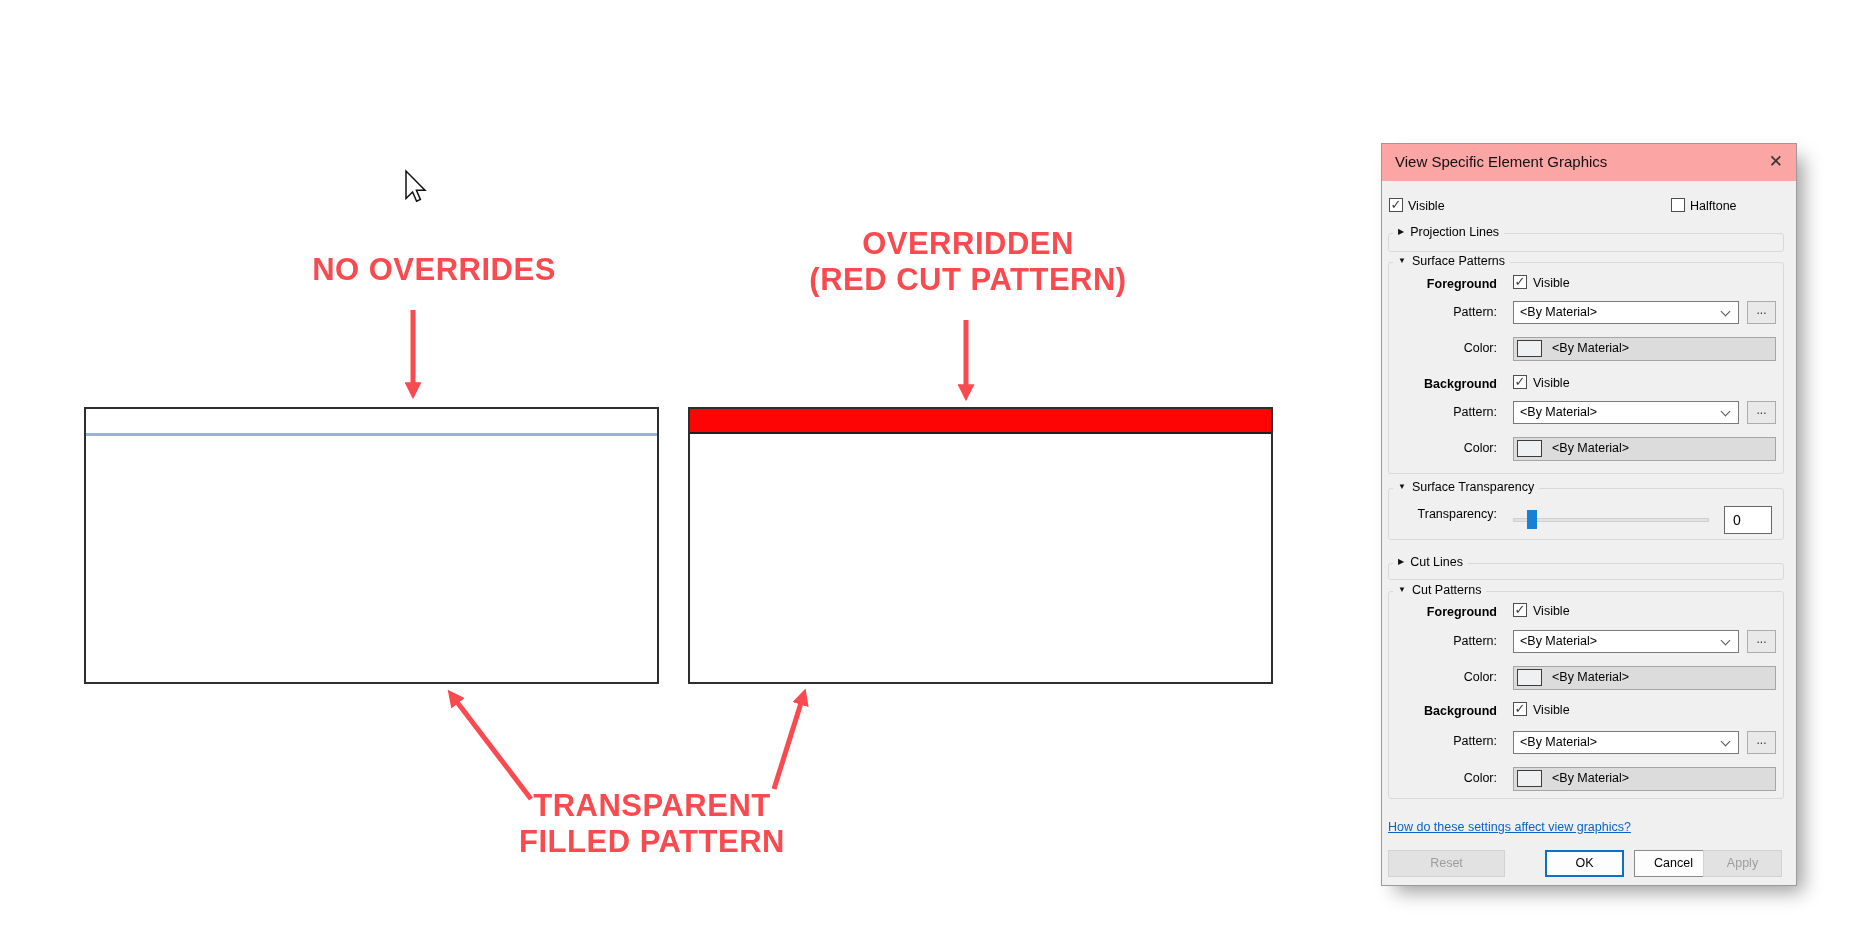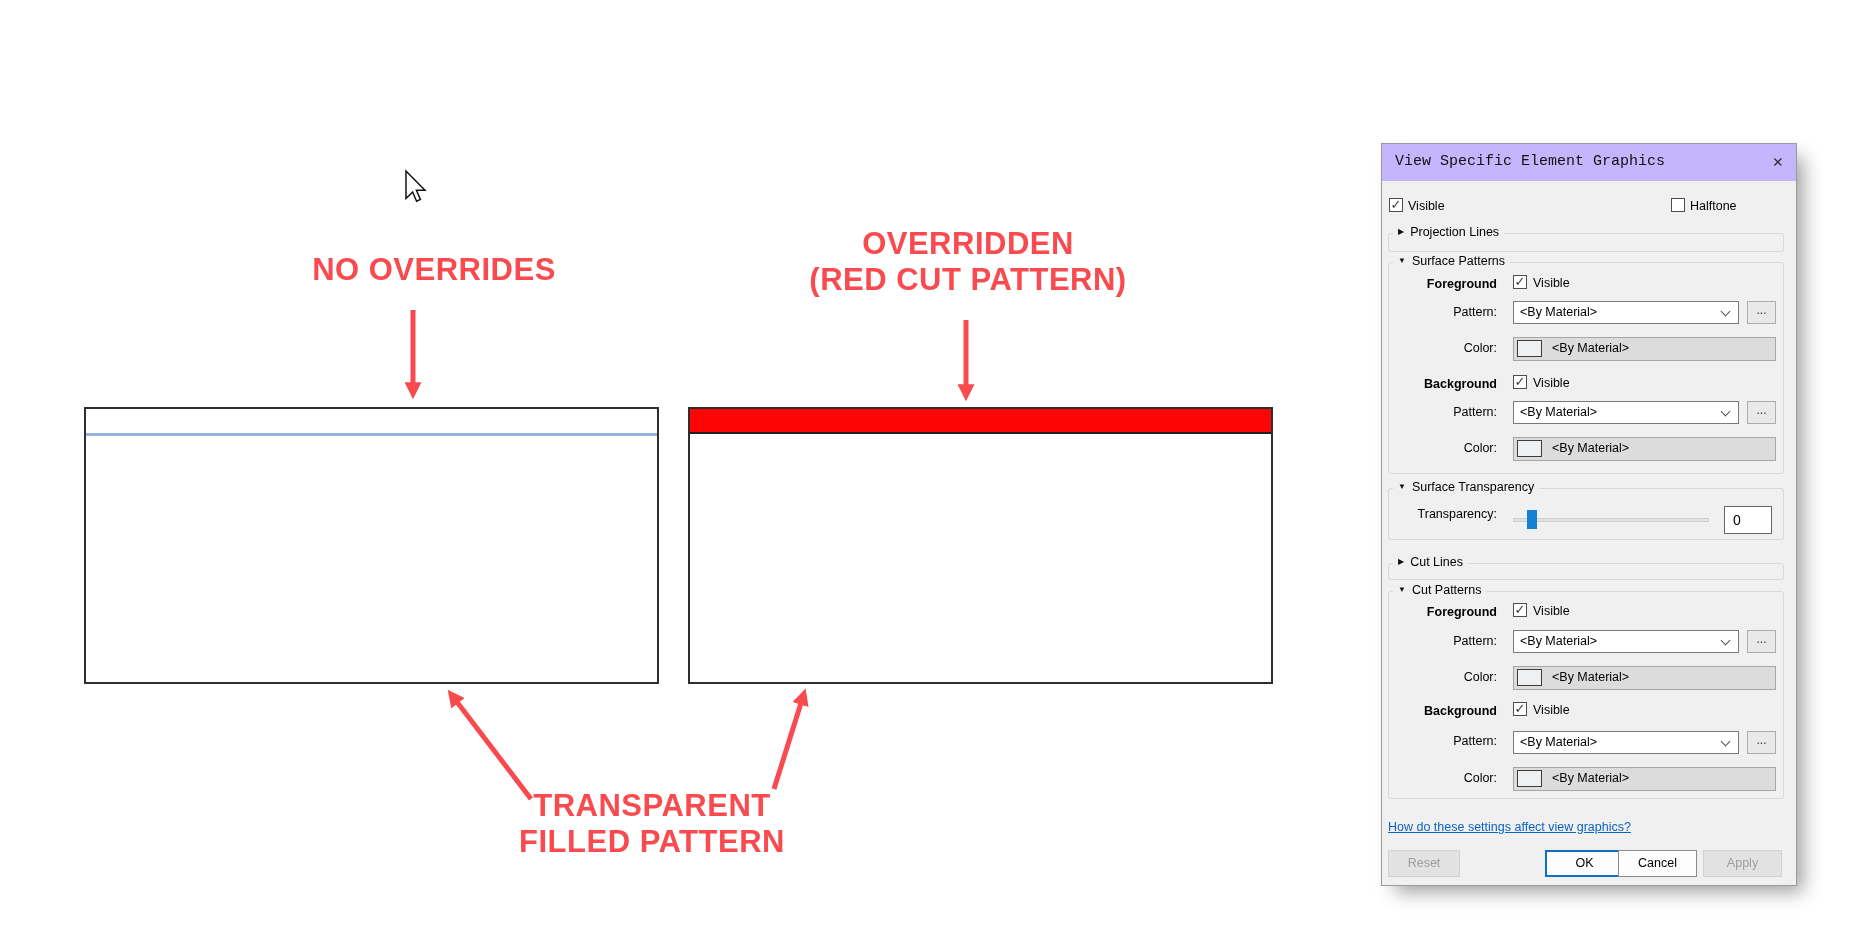--- a/index.html
+++ b/index.html
@@ -26,21 +26,21 @@
   #ann-overridden{left:968px;top:226px;}
   #ann-transparent{left:652px;top:788px;}
 
   svg.overlay{position:absolute;left:0;top:0;width:1866px;height:952px;pointer-events:none;}
   .arrow{stroke:var(--annotation-red);stroke-width:5;fill:none;}
   .arrowhead{fill:var(--annotation-red);}
   .cursor-path{fill:#fff;stroke:#111;stroke-width:1.5;}
 
   
   #dialog{position:absolute;left:1381px;top:143px;width:416px;height:743px;background:#f0f0f0;border:1px solid #9a9a9a;box-shadow:10px 10px 18px -4px rgba(0,0,0,.38);font-size:12.5px;color:#000;}
-  #titlebar{position:absolute;left:0;top:0;right:0;height:37px;background:#c4b5fd;font-family:Liberation Mono, monospace;}
+  #titlebar{position:absolute;left:0;top:0;right:0;height:37px;background:#fca5a5;}
   #title{position:absolute;left:13px;top:9px;font-size:15px;color:#111;}
   #close-btn{position:absolute;right:13px;top:7px;font-size:17px;color:#333;cursor:default;}
 
   .cb{position:absolute;width:14px;height:14px;background:#fff;border:1px solid #4d4d4d;font-size:13px;line-height:12px;text-align:center;color:#3a3a3a;}
   .cb-label{position:absolute;font-size:12.5px;}
 
   .group{position:absolute;left:6px;width:396px;border:1px solid #d9d9d9;border-radius:3px;}
   .legend{position:absolute;top:-9px;left:4px;background:#f0f0f0;padding:0 5px;display:flex;align-items:center;gap:6px;font-size:12.5px;}
   .tri{font-size:8px;color:#111;line-height:10px;}
 
@@ -54,23 +54,23 @@
   .color-text{position:absolute;left:38px;top:3px;font-size:12.5px;}
 
   .slider-track{position:absolute;left:124px;top:29px;width:196px;height:4px;background:#e2e2e2;border:1px solid #cfcfcf;}
   .slider-handle{position:absolute;left:138px;top:21px;width:10px;height:19px;background:var(--slider-blue);}
   .num-box{position:absolute;left:335px;top:17px;width:48px;height:28px;background:#fff;border:1px solid #666;font-size:14px;line-height:26px;padding-left:8px;}
 
   #help-link{position:absolute;left:6px;top:676px;color:var(--link-blue);text-decoration:underline;font-size:12.5px;cursor:pointer;text-align:center;}
 
   .btn{position:absolute;top:706px;width:79px;height:27px;text-align:center;font-size:12.5px;line-height:24px;background:#fdfdfd;border:1px solid #8a8a8a;}
   .btn.disabled{background:#e2e2e2;border:1px solid #d2d2d2;color:#9d9d9d;}
-  #btn-reset{left:6px;width:72px;}
+  #btn-reset{left:6px;width:117px;}
   #btn-ok{left:151px;border:2px solid var(--accent-blue);line-height:22px;margin-left:12px;}
-  #btn-cancel{left:236px;}
+  #btn-cancel{left:252px;}
   #btn-apply{left:321px;}
 </style>
 </head>
 <body>
 
 <div id="stage">
 
   <div class="region" id="region-left">
     <div class="sel-line"></div>
   </div>

